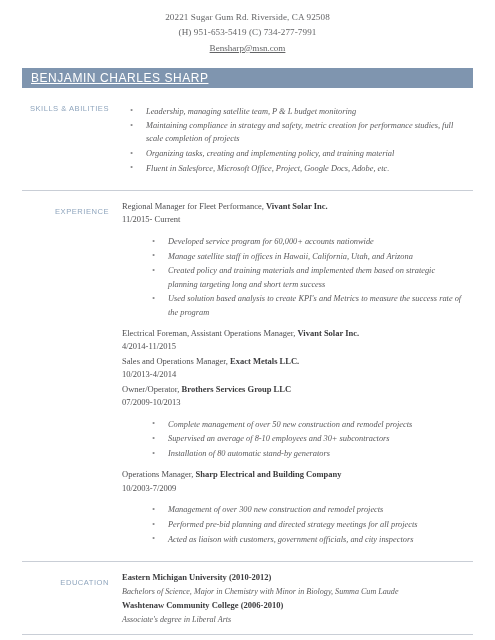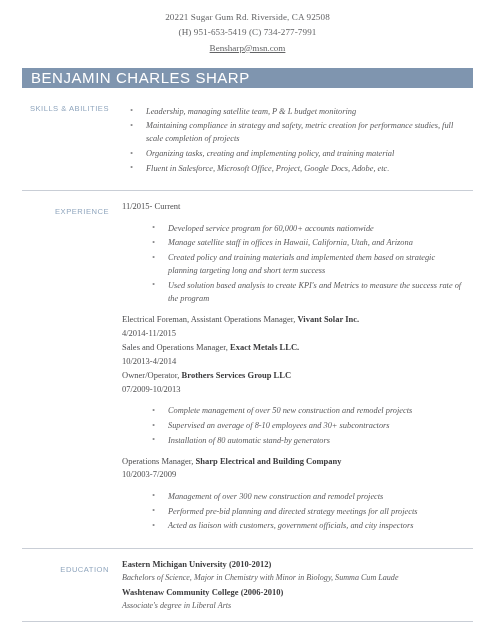--- a/index.html
+++ b/index.html
@@ -47,23 +47,24 @@
     margin: 12px 22px 0 22px;
     background: #7f95af;
     height: 20px;
     display: flex;
     align-items: center;
     padding-left: 9px;
     box-sizing: border-box;
   }
   .name-banner-text {
     color: #ffffff;
-    font-size: 15px;
+    font-size: 12px;
     letter-spacing: 0.55px;
     font-family: "Liberation Sans", "DejaVu Sans", sans-serif;
+    text-decoration: underline;
   }
 
   
   .section {
     display: flex;
     margin: 0 22px;
     padding-top: 9px;
   }
   .section-label-col {
     width: 100px;
@@ -177,20 +178,21 @@
   </div>
 
   <div class="divider"></div>
 
   <div class="section">
     <div class="section-label-col">
       <span class="section-label">EXPERIENCE</span>
     </div>
     <div class="section-body" id="experience-body">
         <div class="job">
+          <div class="job-title"><span>Regional Manager for Fleet Performance, </span><b>Vivant Solar Inc.</b></div>
           <div class="job-date">11/2015- Current</div>
           <ul class="bullets indent">
             <li>Developed service program for 60,000+ accounts nationwide</li>
             <li>Manage satellite staff in offices in Hawaii, California, Utah, and Arizona</li>
             <li>Created policy and training materials and implemented them based on strategic planning targeting long and short term success</li>
             <li>Used solution based analysis to create KPI's and Metrics to measure the success rate of the program</li>
           </ul>
         </div>
         <div class="job">
           <div class="job-title"><span>Electrical Foreman, Assistant Operations Manager, </span><b>Vivant Solar Inc.</b></div>

